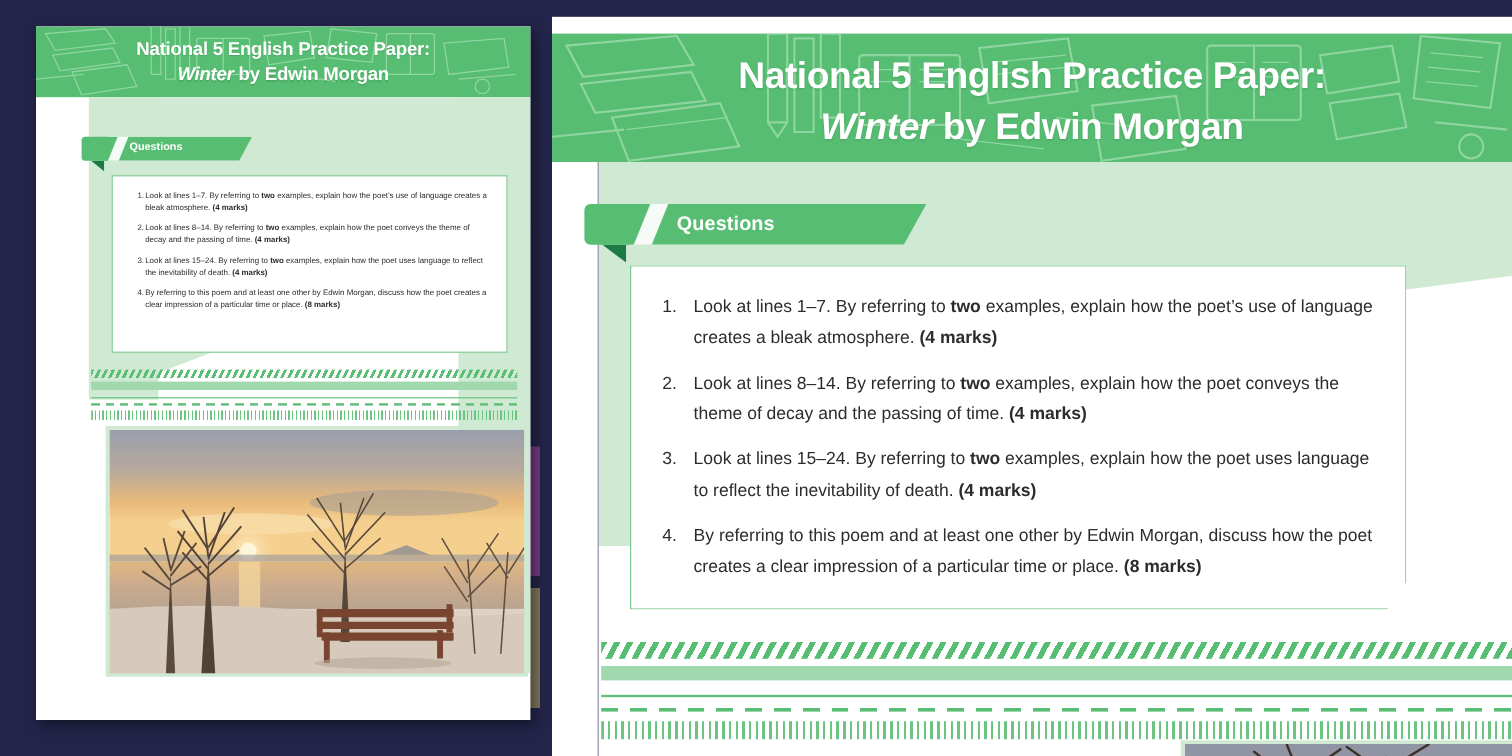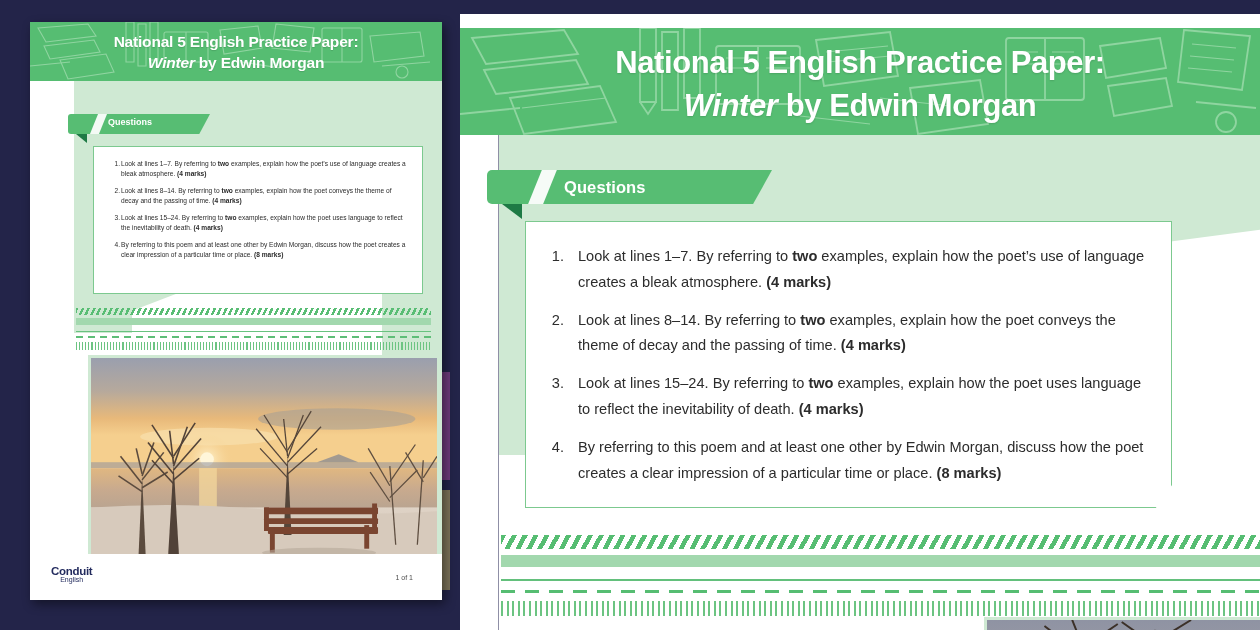--- a/index.html
+++ b/index.html
@@ -505,27 +505,20 @@
           <rect x="180" y="172" width="112" height="7" rx="1"></rect>
           <rect x="182" y="172" width="5" height="26"></rect>
           <rect x="278" y="170" width="5" height="24"></rect>
           <rect x="176" y="152" width="5" height="24"></rect>
           <rect x="286" y="148" width="5" height="24"></rect>
         </g>
         <ellipse cx="232" cy="198" rx="58" ry="5" fill="#b6a89a" opacity=".6"></ellipse>
       </svg>
     </div>
 
-    <div id="t-footer">
-      <div id="t-logo">
-        <div class="brand">Conduit</div>
-        <div class="sub">English</div>
-      </div>
-      <div id="t-page">1 of 1</div>
-    </div>
   </div>
 
   <div id="big-panel">
 
     <div id="big-header">
       <div class="doodle-band">
         <svg viewBox="0 0 800 107" preserveAspectRatio="none">
           <g fill="none" stroke="#96d8a6" stroke-width="1.8" opacity=".9">
             <path d="M12 10 L104 2 L118 26 L26 36 Z"></path>
             <path d="M24 42 L116 32 L128 56 L36 66 Z"></path>

